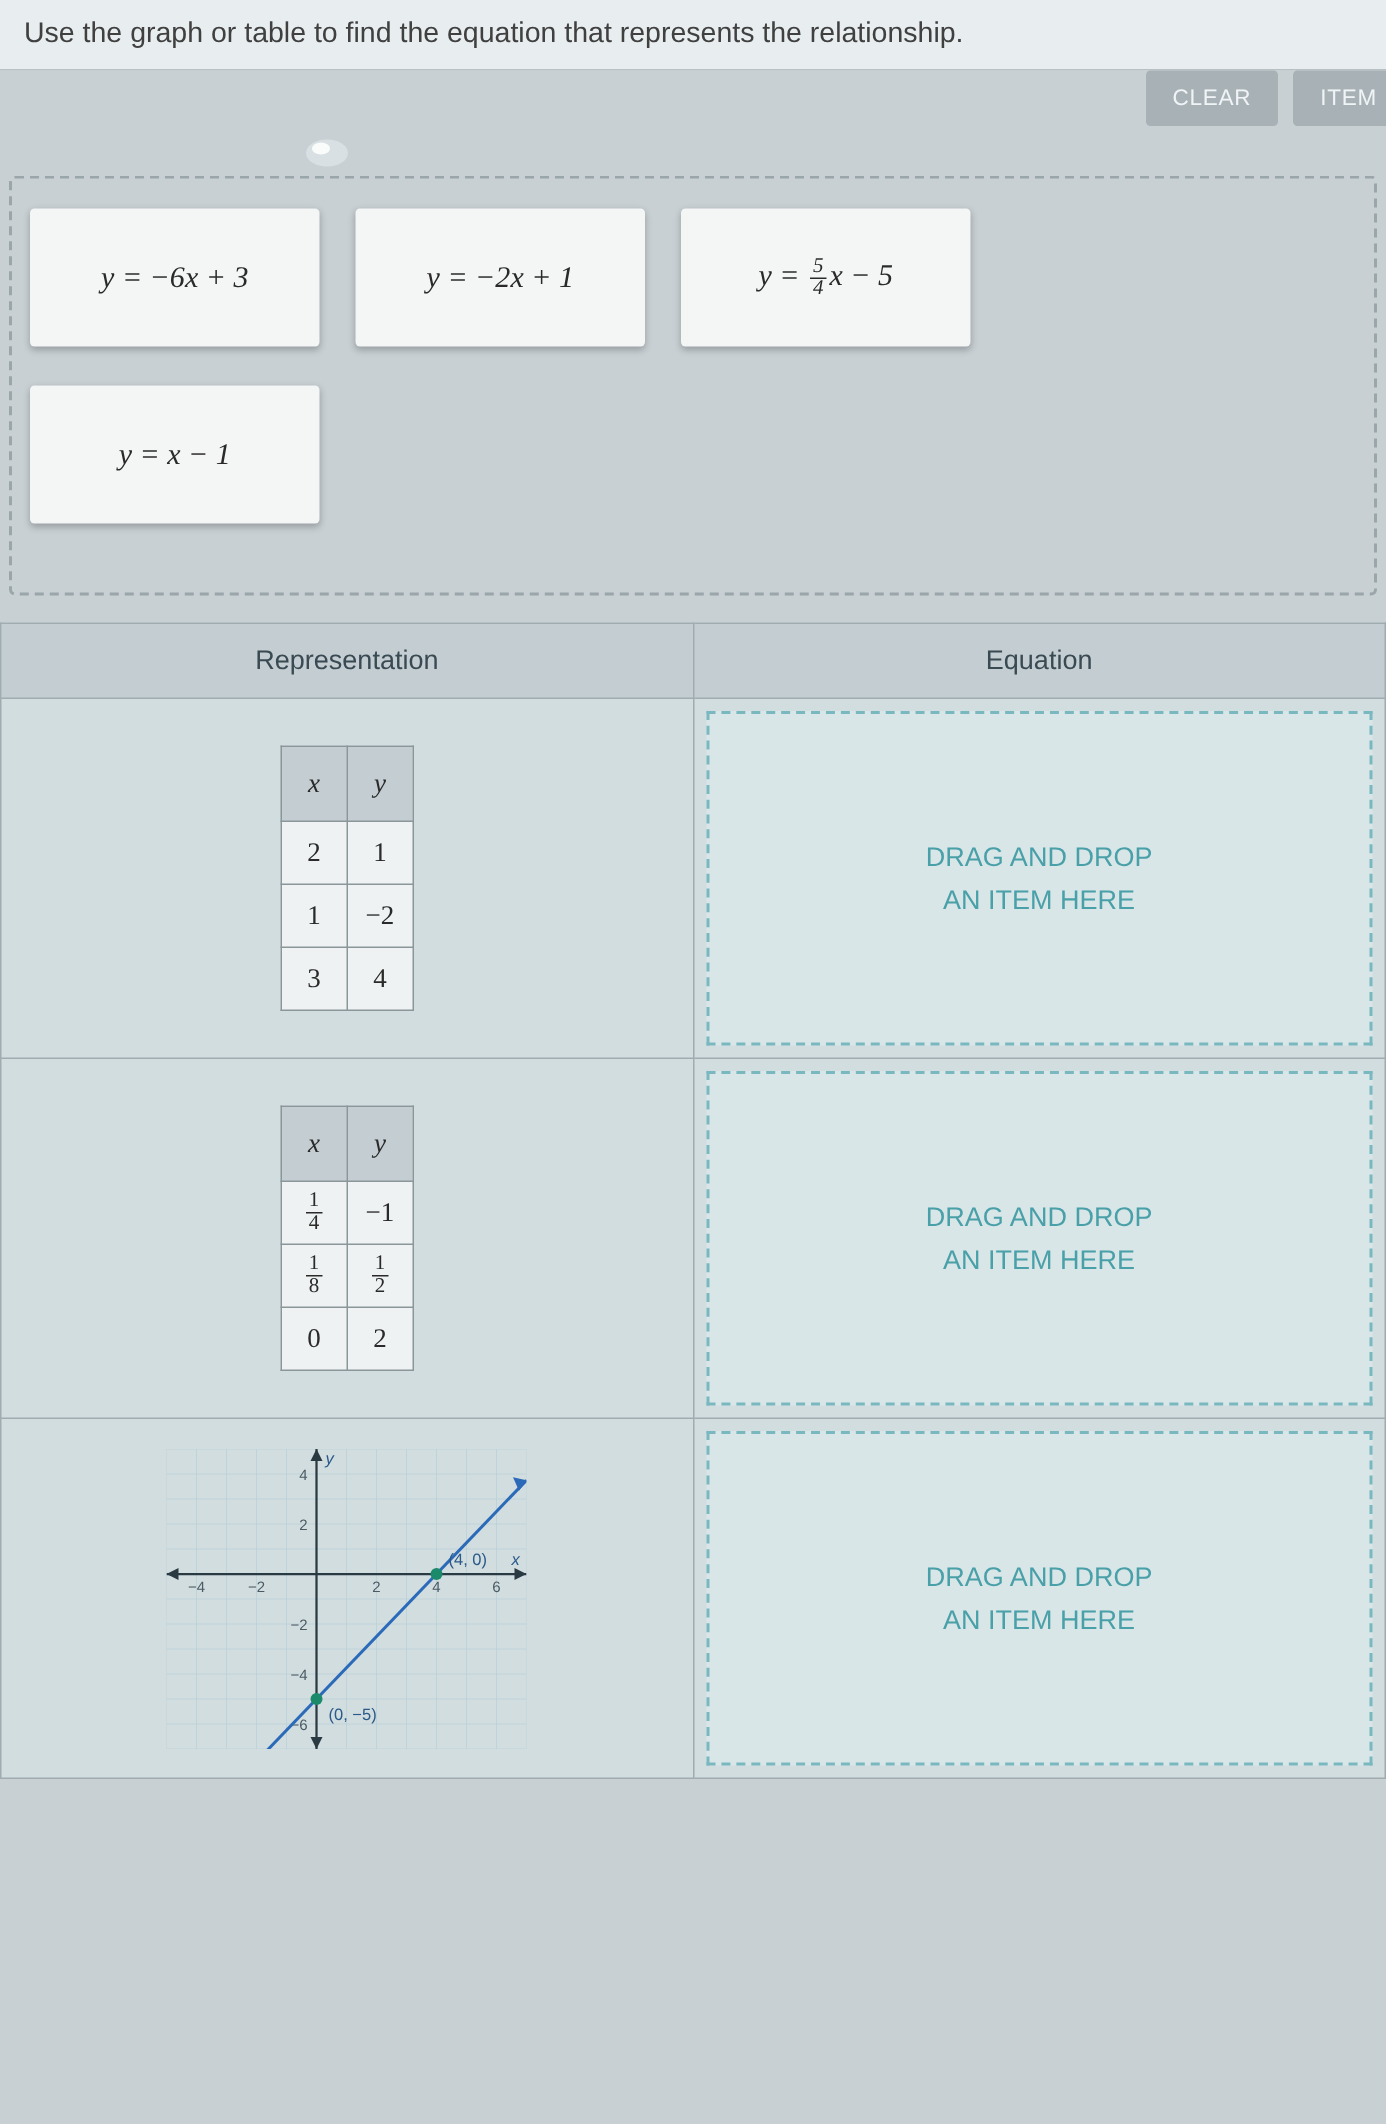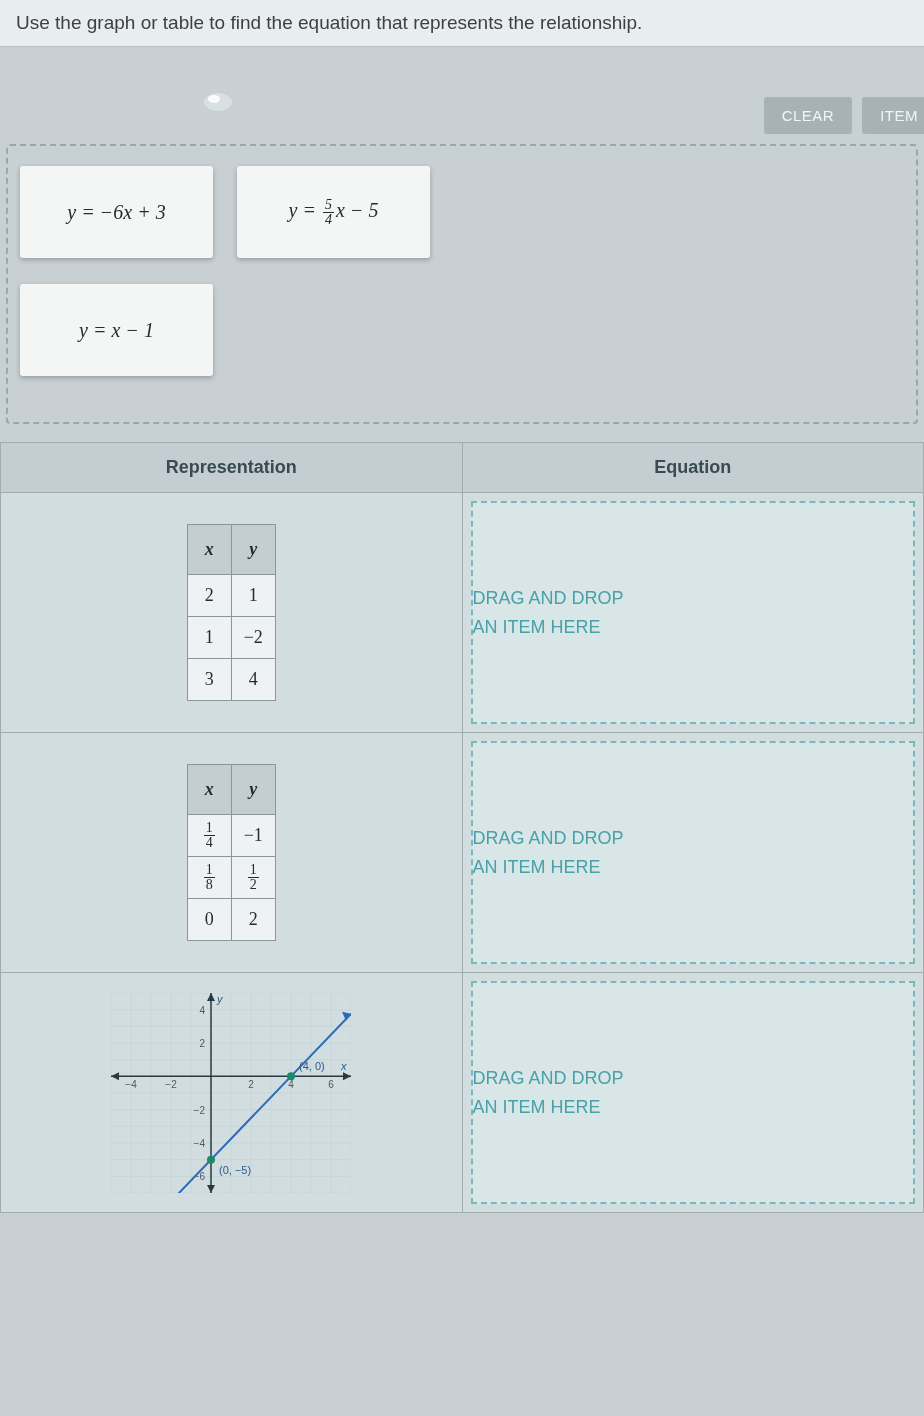--- a/index.html
+++ b/index.html
@@ -13,25 +13,24 @@
 .prompt-bar {
   background: #e8eef0;
   padding: 12px 16px;
   color: #404040;
   font-size: 19px;
   border-bottom: 1px solid #b8c0c4;
 }
 .toolbar {
   height: 60px;
   display: flex;
-  align-items: flex-end;
+  align-items: flex-start;
   justify-content: flex-end;
   padding: 0 0 0 16px;
   background: #c8d0d4;
-  margin-top: 27px;
 }
 .btn {
   background: #a8b2b6;
   color: #f0f4f6;
   border: none;
   padding: 10px 18px;
   font-size: 15px;
   margin-left: 10px;
   border-radius: 3px;
   cursor: pointer;
@@ -72,38 +71,39 @@
 .frac .d { padding:0 2px;}
 .answer-table {
   margin: 18px 0 0 0;
   width: 100%;
   border-collapse: collapse;
   background: #d2dde0;
 }
 .answer-table th {
   background: #c4ced2;
   color: #3a4a52;
-  font-weight: bold;
+  font-weight: normal;
   font-size: 18px;
   padding: 14px;
   border: 1px solid #a0acb0;
 }
 .answer-table td {
   border: 1px solid #a0acb0;
   vertical-align: middle;
   height: 240px;
   width: 50%;
 }
 .rep-cell { text-align:center; }
 .dropzone {
   border: 2px dashed #7ab8c0;
   margin: 8px;
   height: calc(100% - 16px);
   display:flex;
   flex-direction:column;
+  align-items:center;
   justify-content:center;
   color: #4aa0a8;
   font-size: 18px;
   line-height: 1.6;
   background: #d8e6e8;
 }
 .xy-table {
   border-collapse: collapse;
   margin: 0 auto;
   background: #eef2f3;
@@ -141,20 +141,23 @@
     </svg>
   </div>
   <button class="btn">CLEAR</button>
   <button class="btn check">ITEM</button>
 </div>
 
 <div class="drag-area">
   <div class="tiles-row">
     <div class="tile">
         <span class="eq"><i>y</i> = −6<i>x</i> + 3</span>
+      </div>
+    <div class="tile">
+        <span class="eq"><i>y</i> = −2<i>x</i> + 1</span>
       </div>
     <div class="tile">
         <span class="eq"><i>y</i> = <span class="frac">
             <span class="n">5</span>
             <span class="d">4</span>
           </span><i>x</i> − 5</span>
       </div>
   </div>
   <div class="tiles-row">
     <div class="tile">

